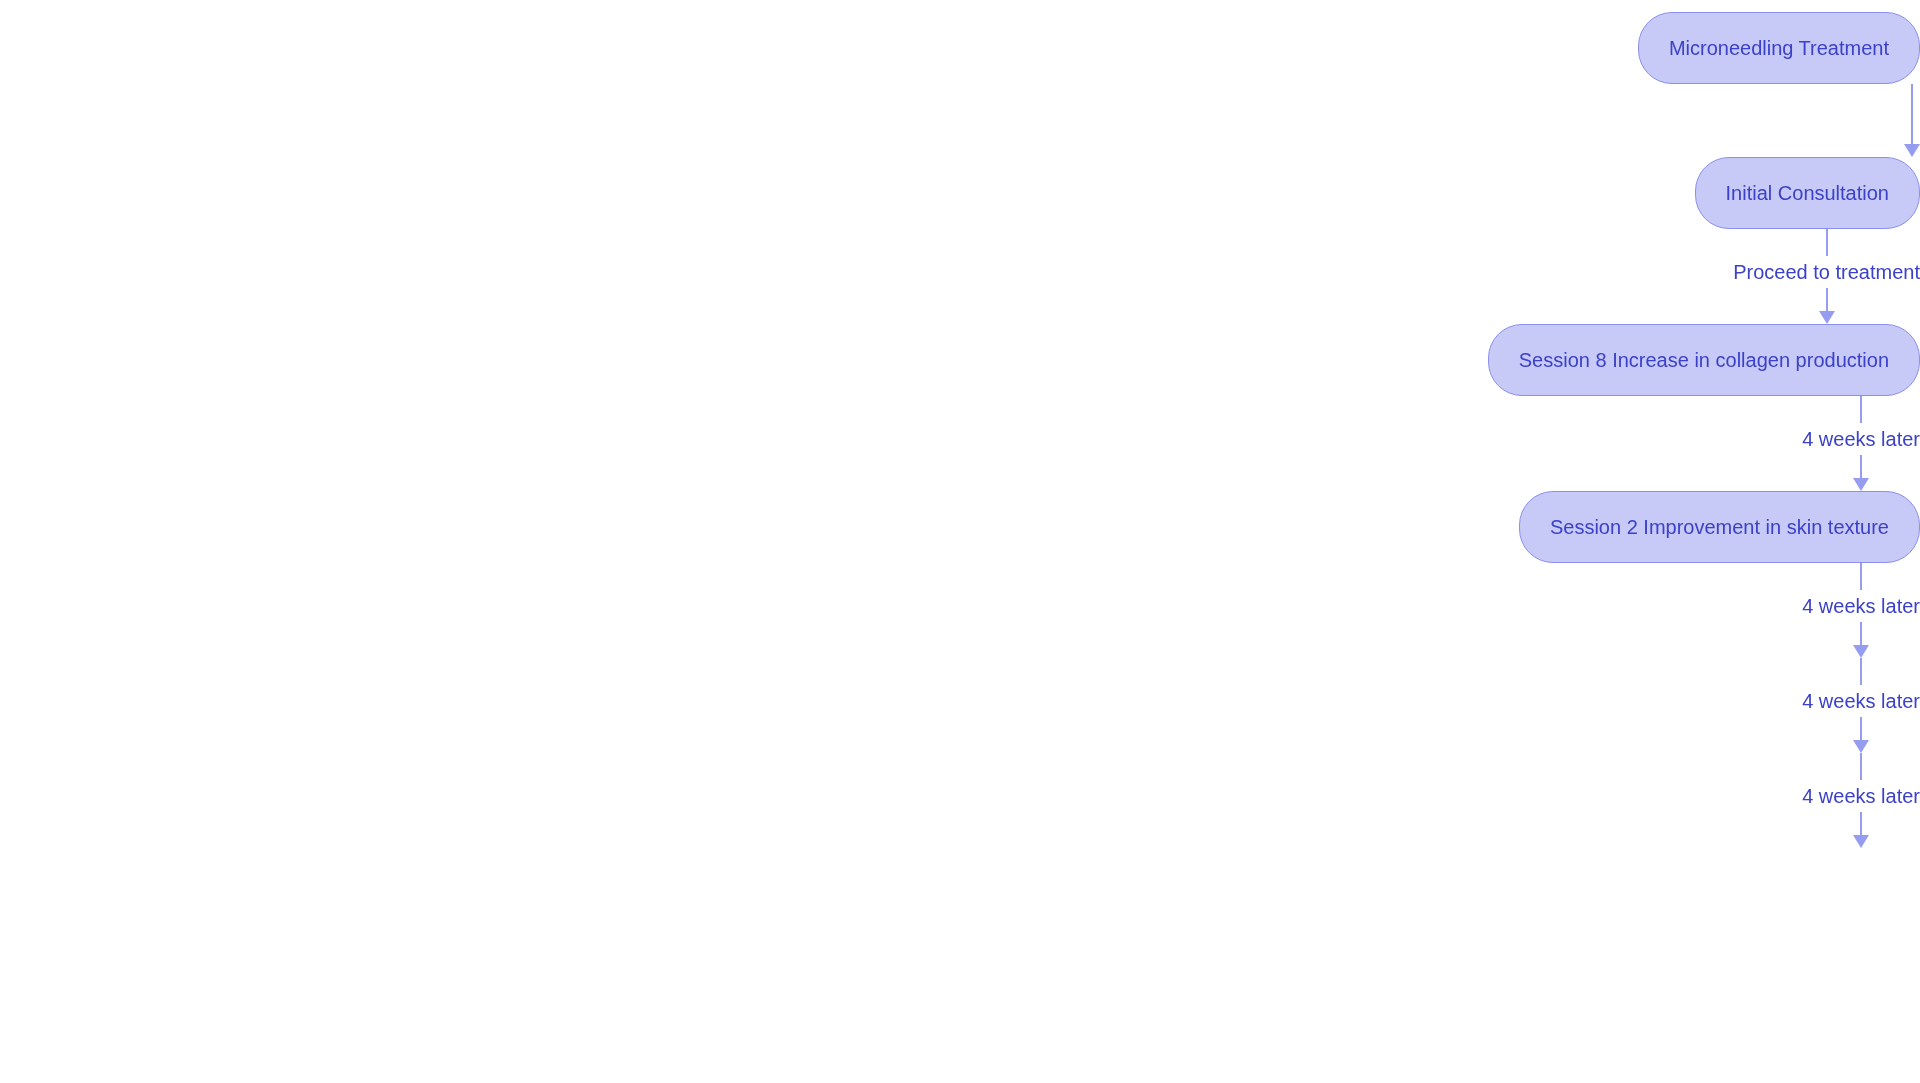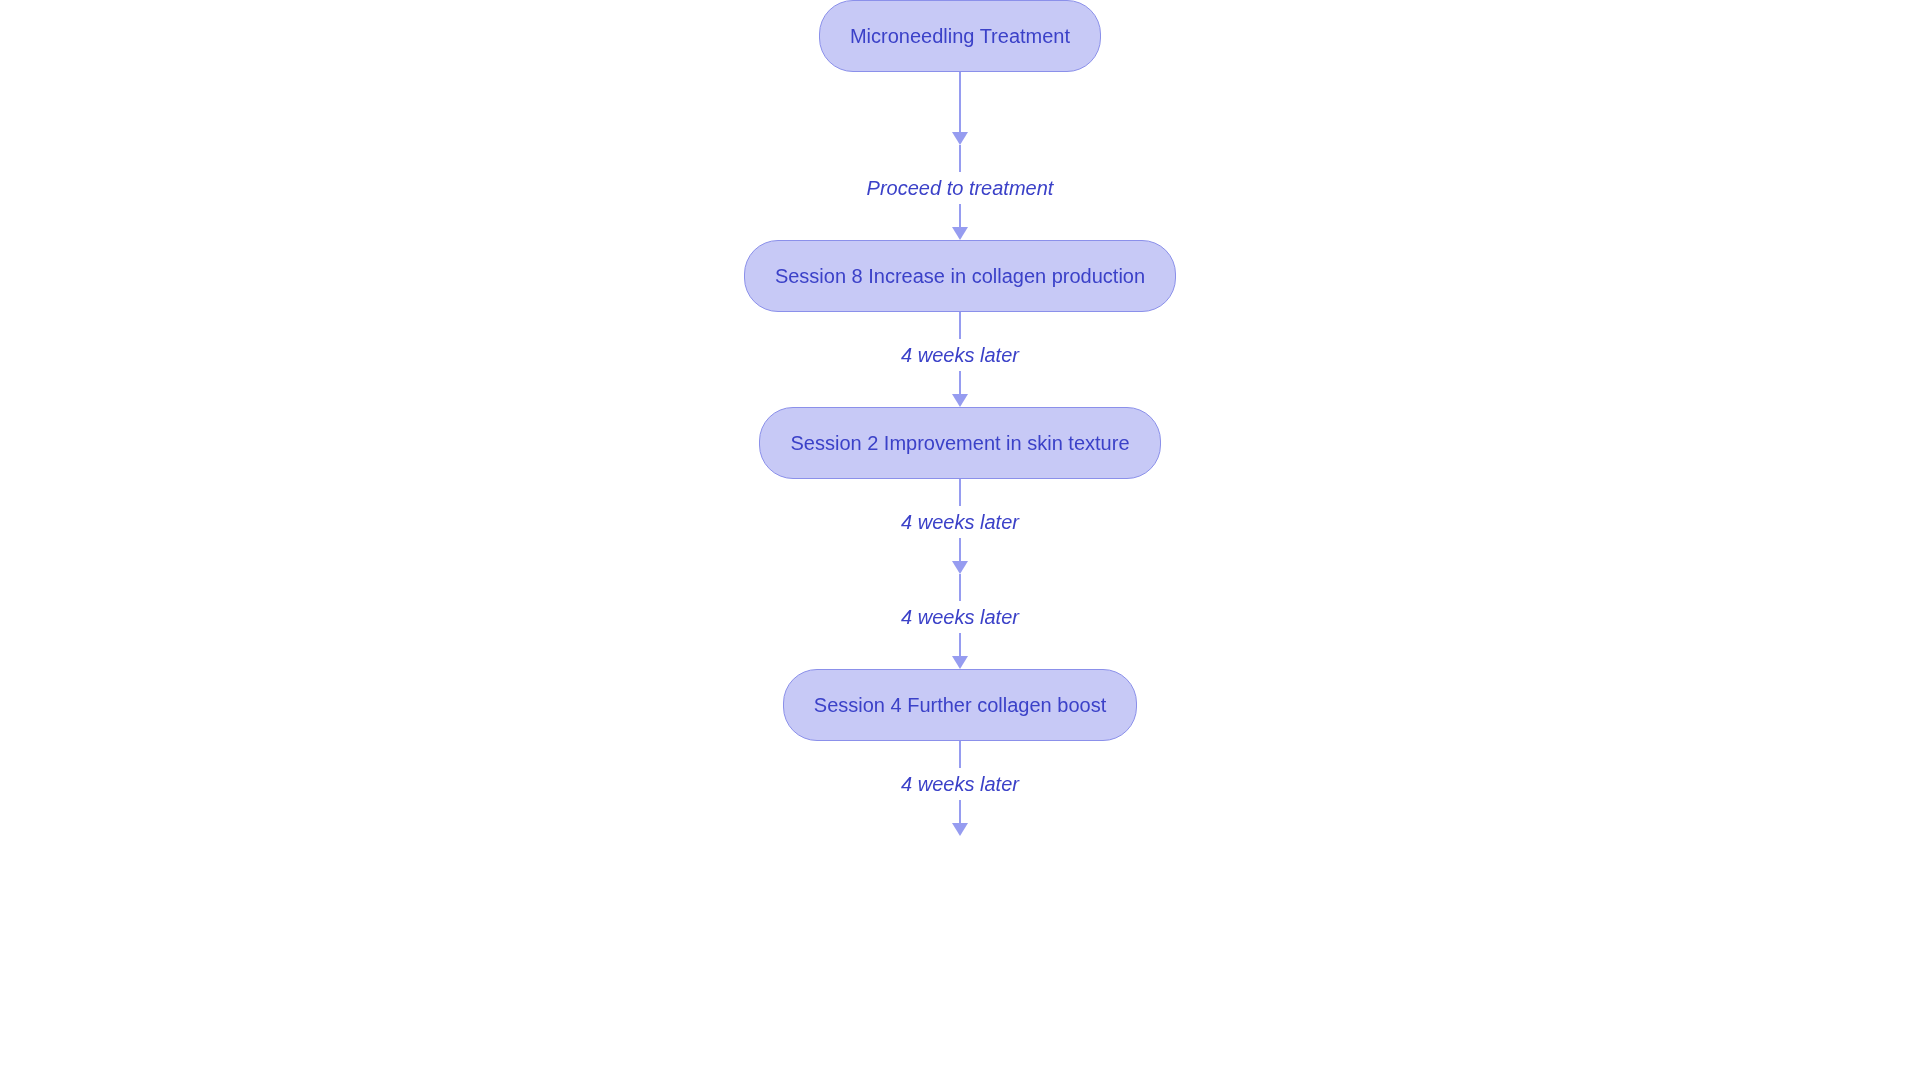--- a/index.html
+++ b/index.html
@@ -2,23 +2,24 @@
 <html style="--node-fill: #c7c9f6; --node-border: #8b90ea; --node-text: #3b41c8; --label-text: #3b41c8; --arrow-color: #969cf0;"><head>
 <meta charset="utf-8">
 <style>
   html, body { margin: 0; padding: 0; background: #ffffff; }
   .canvas {
     position: relative;
     width: 1920px;
     height: 1083px;
     background: #ffffff;
     box-sizing: border-box;
+    padding-top: 12px;
     display: flex;
     flex-direction: column;
-    align-items: center;
+    align-items: flex-end;
     font-family: "Liberation Sans", sans-serif;
     overflow: hidden;
   }
   .node {
     height: 72px;
     box-sizing: border-box;
     border-radius: 34px;
     background: var(--node-fill, #c7c9f6);
     border: 1px solid var(--node-border, #8b90ea);
     color: var(--node-text, #3b41c8);
@@ -28,21 +29,20 @@
     justify-content: center;
     padding: 0 30px;
     white-space: nowrap;
     flex: 0 0 auto;
   }
   .connector {
     display: flex;
     flex-direction: column;
     align-items: center;
     flex: 0 0 auto;
-    font-style: italic;
   }
   .connector .line {
     width: 2px;
     background: var(--arrow-color, #969cf0);
     flex: 0 0 auto;
   }
   .line-plain   { height: 60px; }
   .line-above   { height: 27px; }
   .line-below   { height: 23px; }
   .edge-label {
@@ -67,20 +67,21 @@
 
 <div class="canvas">
 
   <div class="node">Microneedling Treatment</div>
 
   <div class="connector">
     <div class="line line-plain"></div>
     <div class="arrowhead"></div>
   </div>
 
+  <div class="node">Initial Consultation</div>
 
   <div class="connector">
     <div class="line line-above"></div>
     <div class="edge-label">Proceed to treatment</div>
     <div class="line line-below"></div>
     <div class="arrowhead"></div>
   </div>
 
   <div class="node">Session 8 Increase in collagen production</div>
 
@@ -101,21 +102,20 @@
   </div>
 
 
   <div class="connector">
     <div class="line line-above"></div>
     <div class="edge-label">4 weeks later</div>
     <div class="line line-below"></div>
     <div class="arrowhead"></div>
   </div>
 
-  <div class="node">Session 4 Further collagen boost</div>
 
   <div class="connector">
     <div class="line line-above"></div>
     <div class="edge-label">4 weeks later</div>
     <div class="line line-below"></div>
     <div class="arrowhead"></div>
   </div>
 
 
 </div>

